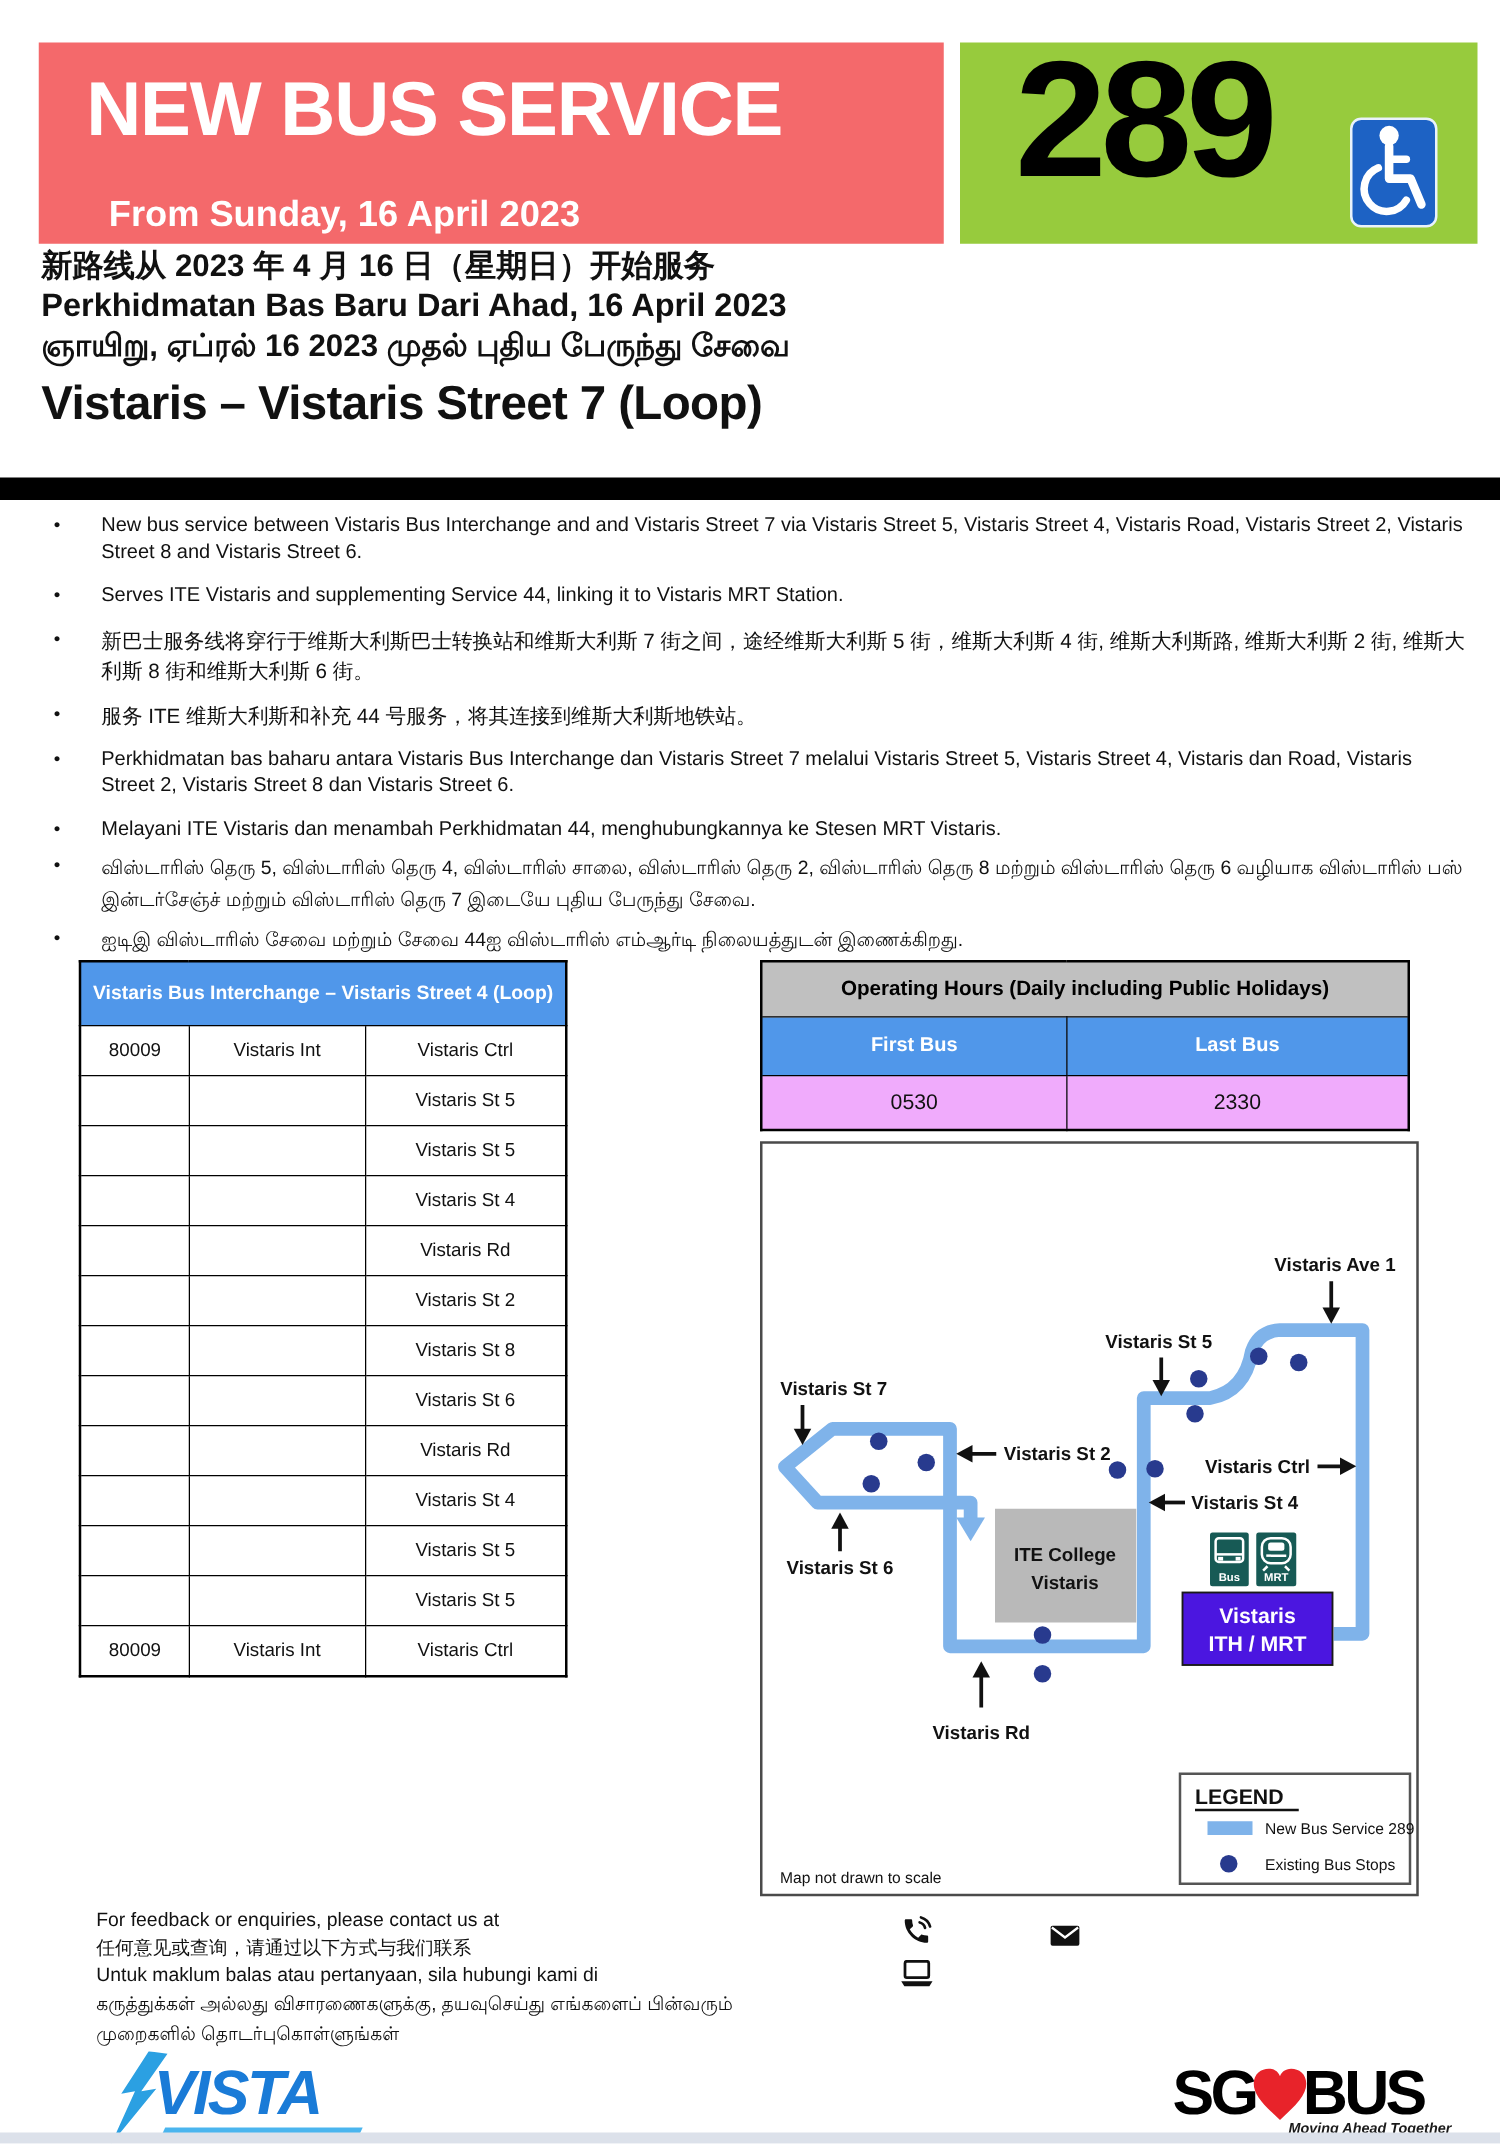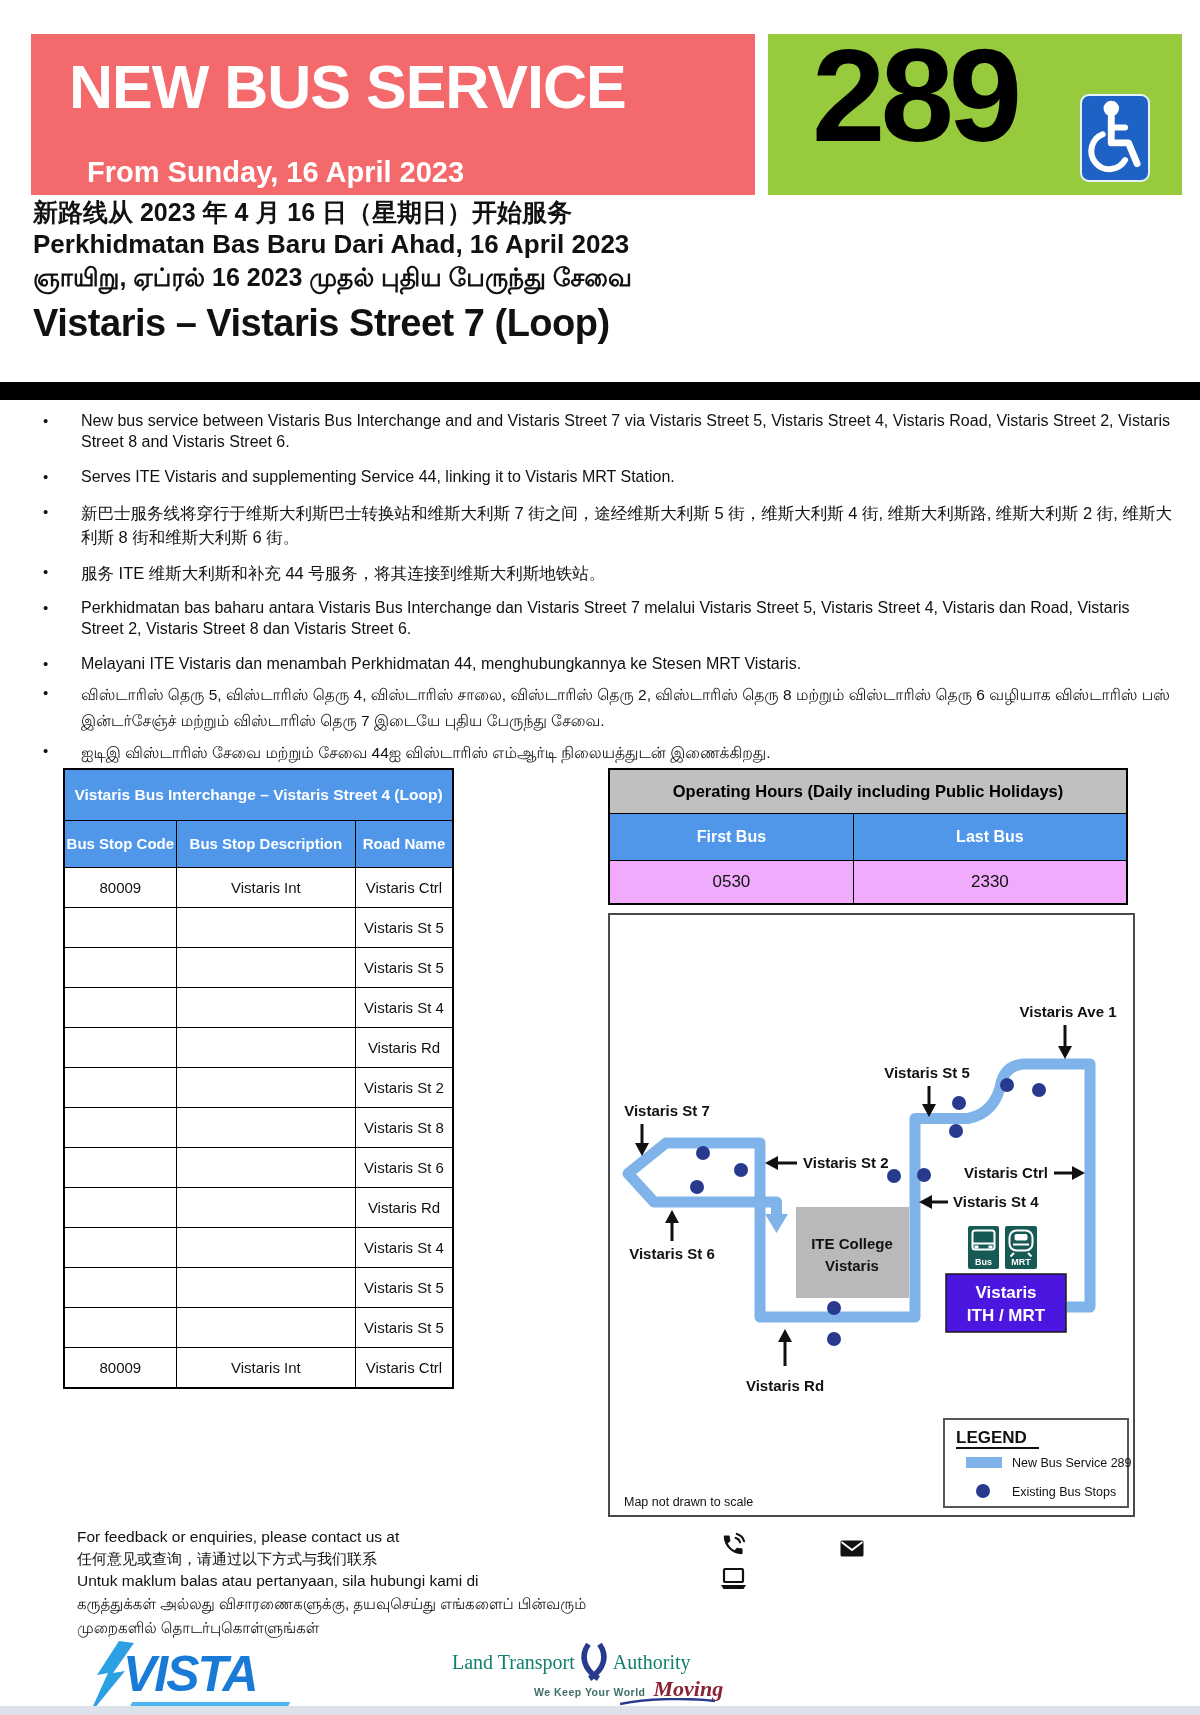--- a/index.html
+++ b/index.html
@@ -145,25 +145,20 @@
         <span class="txt">ஐடிஇ விஸ்டாரிஸ் சேவை மற்றும் சேவை 44ஐ விஸ்டாரிஸ் எம்ஆர்டி நிலையத்துடன் இணைக்கிறது.</span>
       </div>
   </div>
 
   <div class="abs stops-table">
     <table>
       <tbody>
           <tr>
             <th colspan="3" class="tbl-title">Vistaris Bus Interchange – Vistaris Street 4 (Loop)</th>
           </tr>
-      <tr>
-        <th class="colhead col-code">Bus Stop Code</th>
-        <th class="colhead col-desc">Bus Stop Description</th>
-        <th class="colhead col-road">Road Name</th>
-      </tr>
       <tr>
             <td>80009</td>
             <td>Vistaris Int</td>
             <td>Vistaris Ctrl</td>
           </tr>
       <tr>
             <td></td>
             <td></td>
             <td>Vistaris St 5</td>
           </tr>
@@ -372,34 +367,27 @@
   </div>
 
   <div class="abs vista-logo">
     <svg class="abs" style="left:-6px;top:-4px;" width="46" height="74" viewBox="0 0 46 74">
       <polygon points="30,0 8,34 19,32 0,74 36,30 24,32 45,2" fill="#2ba0e2"></polygon>
     </svg>
     <div class="vista-text">VISTA</div>
     <div class="vista-underline"></div>
   </div>
 
-  <div class="abs lta-logo">
-    <div class="lta-line1">
-      <span class="lta-name">Land Transport</span>
-      <svg width="34" height="40" viewBox="0 0 30 36" style="margin:0 2px;">
-        <path d="M10 2 C3 12 5 24 19 33" stroke="#283a8e" stroke-width="5" fill="none"></path>
-        <path d="M20 2 C27 12 25 24 11 33" stroke="#283a8e" stroke-width="5" fill="none"></path>
+
+  <div class="abs sgbus-logo">
+    <div class="sgbus-row">
+      <span class="sg-txt">SG</span>
+      <svg class="sg-heart" width="46" height="44" viewBox="0 0 46 44">
+        <path d="M23 42 C10 30 2 22 2 13 C2 5 8 1 14 1 C19 1 22 4 23 7 C24 4 27 1 32 1 C38 1 44 5 44 13 C44 22 36 30 23 42 Z" fill="#e8232a"></path>
       </svg>
-      <span class="lta-name">Authority</span>
+      <span class="sg-txt">BUS</span>
     </div>
-    <div class="lta-line2">
-      <span class="lta-tag">We Keep Your World</span>
-      <span class="lta-moving">Moving</span>
-    </div>
-    <svg class="abs" style="left:168px;top:66px;" width="96" height="8" viewBox="0 0 96 8">
-      <path d="M0 6 C30 0 70 0 95 3" stroke="#283a8e" stroke-width="2.5" fill="none"></path>
-    </svg>
-  </div>
-
+    <div class="sgbus-tag">Moving Ahead Together</div>
+  </div>
 
   <div class="abs bottom-strip"></div>
 
 </div>
 
 </body></html>

